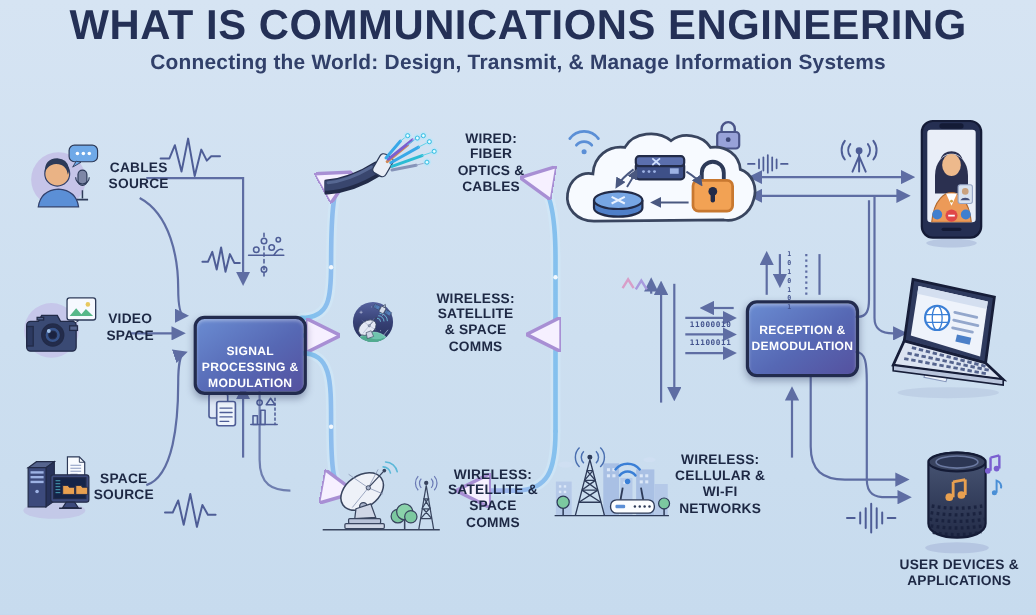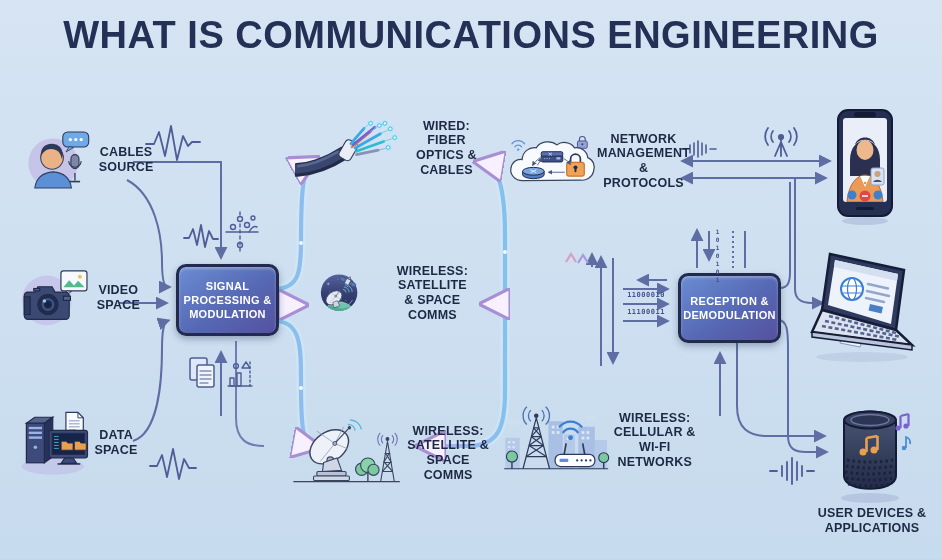--- a/index.html
+++ b/index.html
@@ -1,20 +1,20 @@
 <!DOCTYPE html>
 <html><head>
 <meta charset="utf-8">
 <style>
   html,body{margin:0;padding:0;background:#b9cde4;}
   .canvas{position:relative;width:942px;height:559px;overflow:hidden;
     background:linear-gradient(180deg,#d6e4f3 0%,#cddff0 55%,#c7dbee 100%);
     font-family:"Liberation Sans",sans-serif;}
   .hdr{position:absolute;left:0;top:0;width:942px;text-align:center;z-index:3;}
-  .title{margin:0;padding-top:16px;font-size:38px;font-weight:bold;letter-spacing:.5px;color:#243056;line-height:1.05;}
+  .title{margin:0;padding-top:4px;font-size:38px;font-weight:bold;letter-spacing:.5px;color:#243056;line-height:1.05;}
   .subtitle{margin-top:3px;font-size:19px;font-weight:bold;letter-spacing:.2px;color:#31406a;}
   .wires{position:absolute;left:0;top:0;z-index:1;}
   .node{position:absolute;margin:0;display:flex;flex-direction:row;align-items:center;gap:1px;z-index:2;}
   .nodelabel{white-space:pre-line;text-align:center;font-size:12.5px;font-weight:bold;line-height:1.18;
     color:#1d2844;letter-spacing:.2px;}
   .procbox{position:absolute;z-index:2;display:flex;align-items:center;justify-content:center;text-align:center;
     color:#fff;font-weight:bold;font-size:11px;line-height:1.3;letter-spacing:.3px;white-space:pre-line;
     border:3px solid #222b4e;border-radius:10px;
     background:linear-gradient(145deg,#6a8cd2 0%,#5668b4 55%,#55519f 100%);
     box-shadow:0 3px 7px rgba(40,50,90,.35), inset 0 2px 3px rgba(255,255,255,.3);}
@@ -22,20 +22,21 @@
     color:#44548e;font-size:7px;letter-spacing:.5px;}
   .binary.vert{writing-mode:vertical-rl;text-orientation:upright;font-size:6px;letter-spacing:1px;}
 </style>
 </head>
 <body>
 
 <div class="canvas">
 
   <div class="hdr">
     <h1 class="title">WHAT IS COMMUNICATIONS ENGINEERING</h1>
+    <div class="subtitle">Connecting the World: Design, Transmit, &amp; Manage Information Systems</div>
   </div>
 
   <svg class="wires" width="942" height="559" viewBox="0 0 942 559">
     <defs>
       <marker id="sa" viewBox="0 0 10 10" refX="7" refY="5" markerWidth="6.5" markerHeight="6.5" orient="auto-start-reverse">
         <path d="M0,0 L10,5 L0,10 Z" fill="#5e6da3"></path>
       </marker>
       <marker id="ga" viewBox="0 0 10 10" refX="7" refY="5" markerWidth="7.5" markerHeight="7.5" orient="auto-start-reverse">
         <path d="M0,0 L10,5 L0,10 Z" fill="#f6f0ff" stroke="#a88fd4" stroke-width="1"></path>
       </marker>
@@ -211,24 +212,24 @@
       <g stroke="#222b48" stroke-width="2">
         <rect x="52" y="34" width="64" height="46" rx="4" fill="#3c4a7c"></rect>
         <rect x="57" y="39" width="54" height="35" fill="#152448"></rect>
         <path d="M60,44 h8 M60,49 h8 M60,54 h8 M60,59 h8 M60,64 h8" stroke="#58c8d8" stroke-width="1.3"></path>
         <path d="M72,52 h9 l2,3 h9 v12 h-20 z" fill="#e8a050" stroke-width="1.5"></path>
         <path d="M94,52 h9 l2,3 h9 v12 h-20 z" fill="#e8a050" stroke-width="1.5"></path>
         <path d="M78,80 l-6,9 h26 l-6,-9 z" fill="#3c4a7c"></path>
         <path d="M66,90 h38" stroke-width="2.5"></path>
       </g>
     </svg>
-    <figcaption class="nodelabel">DATA SPACE</figcaption>
-  </figure>
-
-  <div class="procbox" style="left:176px;top:264px;width:97px;height:66px;">
+    <figcaption class="nodelabel">SPACE SOURCE</figcaption>
+  </figure>
+
+  <div class="procbox" style="left:176px;top:287px;width:97px;height:66px;align-items:flex-end;">
     <span>SIGNAL
 PROCESSING &amp;
 MODULATION</span>
   </div>
 
   <figure class="node" style="left:295px;top:102px;width:195px;">
     <svg width="195" height="92" viewBox="0 0 195 92">
       <path d="M4,86 C32,84 60,74 88,56" stroke="#222b48" stroke-width="25" fill="none" stroke-linecap="round"></path>
       <path d="M4,84 C32,82 58,72 86,55" stroke="#39466e" stroke-width="17" fill="none" stroke-linecap="round"></path>
       <path d="M6,79 C30,77 54,67 78,53" stroke="#5a6a96" stroke-width="5" fill="none" opacity=".9" stroke-linecap="round"></path>
@@ -379,22 +380,20 @@
         <circle cx="142" cy="68" r="4" fill="#222b48"></circle>
           <rect x="140" y="69" width="4" height="9" rx="2" fill="#222b48"></rect>
       </g>
       <g stroke="#4a5880" stroke-width="1.8" fill="none">
         <path d="M70,48 C62,54 58,58 55,63" marker-end="url(#ca)"></path>
         <path d="M118,50 C126,55 129,58 131,61" marker-end="url(#ca)"></path>
         <path d="M120,78 H88" marker-end="url(#ca)"></path>
         <path d="M64,64 C68,58 70,54 72,50" marker-end="url(#ca)"></path>
       </g>
     </svg>
-    <figcaption class="nodelabel">NETWORK MANAGEMENT
-&amp; PROTOCOLS</figcaption>
   </figure>
 
   <figure class="node" style="left:290px;top:392px;width:202px;justify-content:space-between;">
     <svg width="202" height="122" viewBox="0 0 202 122">
       <g>
         <g transform="rotate(-35 70 50)">
             <ellipse cx="70" cy="50" rx="38" ry="26" fill="#eef1f8" stroke="#39455f" stroke-width="2.5"></ellipse>
           </g>
         <g stroke="#8a96b4" stroke-width="1.3">
           <line x1="80" y1="44" x2="48" y2="22"></line>

